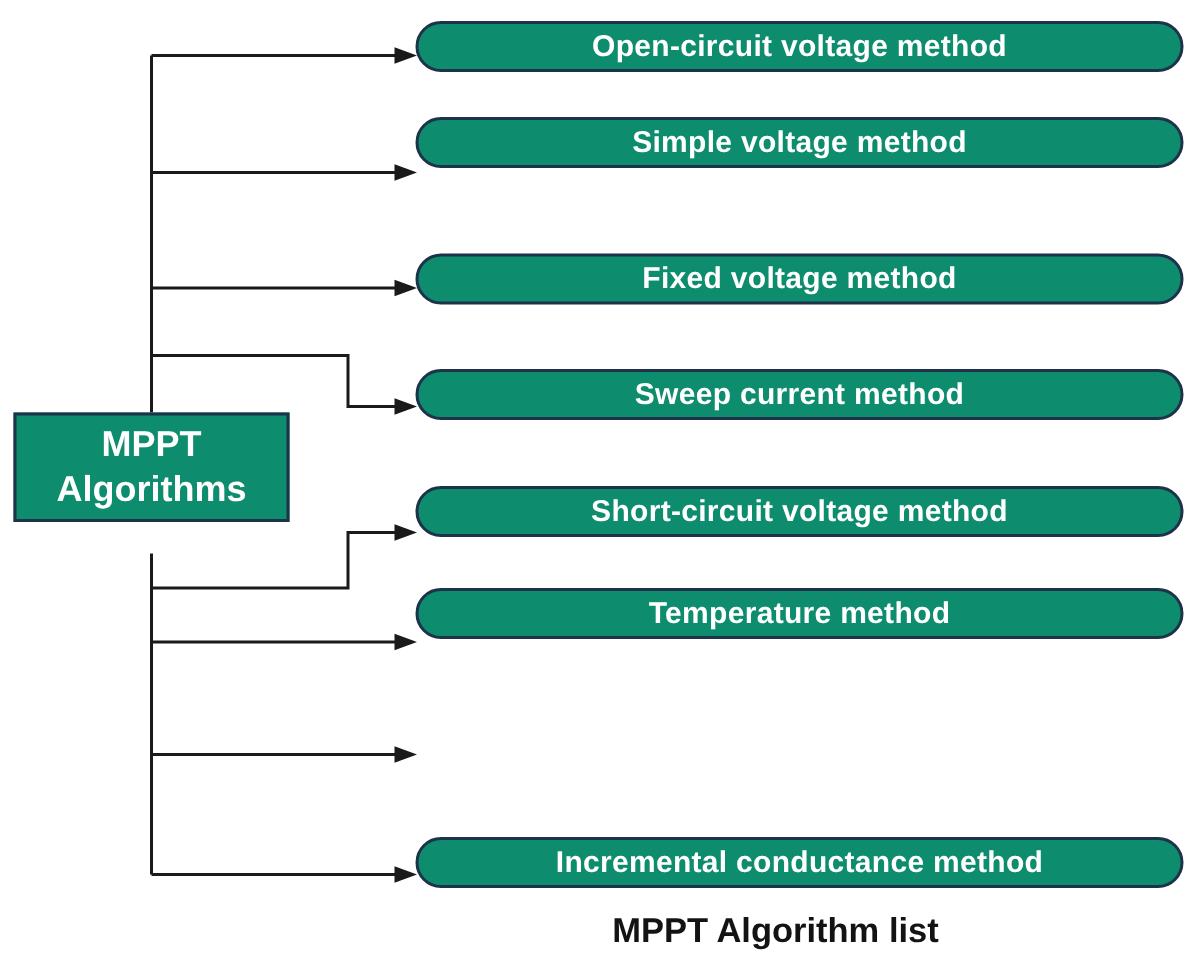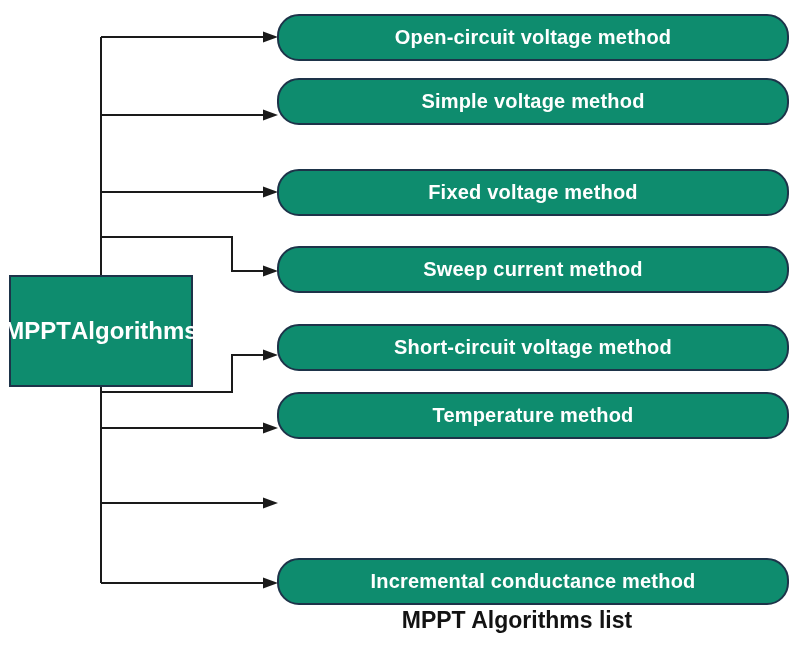--- a/index.html
+++ b/index.html
@@ -28,48 +28,48 @@
     fill: none;
   }
   .connectors polygon {
     fill: var(--connector, #1a1a1a);
     stroke: none;
   }
   .method-box {
     position: absolute;
     left: 277px;
     width: 512px;
-    height: 47px;
+    height: 34px;
     box-sizing: border-box;
     background: var(--box-fill, #0e8c6e);
     border: 2px solid var(--box-border, #1d3349);
     border-radius: 22px;
     color: var(--box-text, #ffffff);
     font-size: 20px;
     font-weight: bold;
     display: flex;
     align-items: center;
     justify-content: center;
     letter-spacing: 0.2px;
   }
   .root-box {
     position: absolute;
     left: 9px;
     top: 275px;
     width: 184px;
-    height: 112px;
+    height: 73px;
     box-sizing: border-box;
     background: var(--box-fill, #0e8c6e);
     border: 2px solid var(--box-border, #1d3349);
     color: var(--box-text, #ffffff);
     font-size: 24px;
     font-weight: bold;
     line-height: 30px;
     display: flex;
-    flex-direction: row;
+    flex-direction: column;
     align-items: center;
     justify-content: center;
     text-align: center;
   }
   .caption {
     position: absolute;
     left: 277px;
     top: 607px;
     width: 480px;
     text-align: center;
@@ -135,15 +135,15 @@
 
   <div class="method-box" style="top:246px">Sweep current method</div>
 
   <div class="method-box" style="top:324px">Short-circuit voltage method</div>
 
   <div class="method-box" style="top:392px">Temperature method</div>
 
 
   <div class="method-box" style="top:558px">Incremental conductance method</div>
 
-  <div class="caption">MPPT Algorithms list</div>
+  <div class="caption">MPPT Algorithm list</div>
 
 </div>
 
 </body></html>

